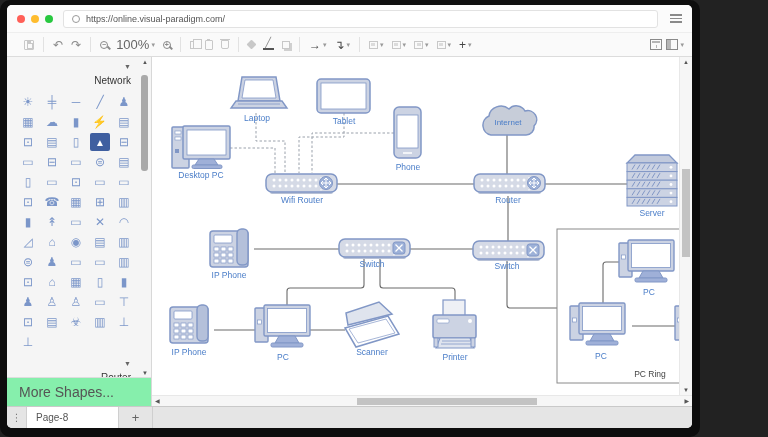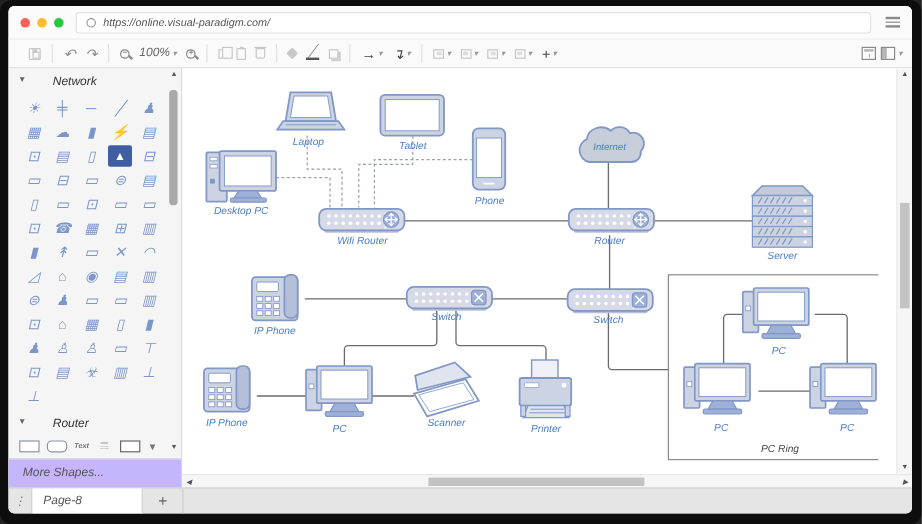--- a/index.html
+++ b/index.html
@@ -1,18 +1,18 @@
 <!DOCTYPE html>
 <html><head>
 <meta charset="utf-8">
 <style>
   * { margin:0; padding:0; box-sizing:border-box; }
   html,body { background:#222; font-family:"Liberation Sans", sans-serif; }
-  .window{ width:768px; height:437px; background:#0d0d0d; border-radius:10px;
-           padding:5px 8px 9px 7px; overflow:hidden;font-style:italic; }
+  .window{ width:700px; height:437px; background:#0d0d0d; border-radius:10px;
+           padding:5px 8px 9px 7px; overflow:hidden; }
   .app{ width:100%; height:100%; background:#fff; border-radius:5px; overflow:hidden;
         display:flex; flex-direction:column; }
 
   
   .titlebar{ height:27px; background:#fbfbfb; display:flex; align-items:center;
              padding:0 10px; flex:0 0 auto; }
   .dots{ display:flex; gap:6px; margin-right:10px; }
   .dot{ width:8px; height:8px; border-radius:50%; }
   .dot.r{ background:#ff5f57; } .dot.y{ background:#febc2e; } .dot.g{ background:#28c840; }
   .urlbar{ flex:1; height:18px; background:#fff; border:1px solid #e2e2e2; border-radius:3px;
@@ -27,21 +27,21 @@
             display:flex; align-items:center; padding:0 8px; flex:0 0 auto; }
   .tb-left{ display:flex; align-items:center; flex:1; }
   .tb-right{ display:flex; align-items:center; gap:4px; }
   .tb-group{ display:flex; align-items:center; gap:8px; padding:0 9px; }
   .tb-sep{ width:1px; height:15px; background:#e2e2e2; }
   .tb-btn{ display:flex; align-items:center; gap:2px; cursor:pointer; color:#8a8a8a; }
   .tb-btn.disabled{ color:#c8c8c8; cursor:default; }
   .tb-btn.dark{ color:#444; }
   .tb-btn .caret{ font-size:7px; color:#9a9a9a; }
   .tb-btn .glyph{ font-size:12px; line-height:12px; }
-  .tb-btn .lbl{ font-size:10px; color:#666; }
+  .tb-btn .lbl{ font-size:13px; color:#666; }
   
   .i{ position:relative; display:inline-block; }
   .i-save{ width:10px; height:10px; border:1.2px solid currentColor; border-radius:1px; }
   .i-save::before{ content:''; position:absolute; top:0; left:2px; width:4px; height:3px; background:currentColor;}
   .i-save::after{ content:''; position:absolute; bottom:0; left:1.5px; width:4px; height:3.5px; border:1px solid currentColor;}
   .i-mag{ width:8px; height:8px; border:1.3px solid currentColor; border-radius:50%;
           font-size:7px; line-height:6px; text-align:center; font-weight:bold; }
   .i-mag::after{ content:''; position:absolute; width:4px; height:1.5px; background:currentColor;
                  right:-3.5px; bottom:-1px; transform:rotate(45deg); }
   .i-copy{ width:7px; height:8px; border:1px solid currentColor; background:#fafafa; }
@@ -64,35 +64,35 @@
   .i-sidepanel{ width:12px; height:11px; border:1.2px solid #8a8a8a; }
   .i-sidepanel::before{ content:''; position:absolute; top:0; left:0; bottom:0; width:4px; background:#b5b5b5;}
 
   
   .bodyrow{ flex:1; display:flex; min-height:0; }
 
   
   .sidebar{ width:145px; background:#f5f5f5; border-right:1px solid #d8d8d8; position:relative;
             display:flex; flex-direction:column; flex:0 0 auto; }
   .side-scroll{ flex:1; overflow:hidden; padding-right:12px; }
-  .sec-head{ display:flex; align-items:flex-start; gap:22px; padding:6px 8px 4px; font-size:10px; color:#333; }
+  .sec-head{ display:flex; align-items:flex-end; gap:5px; padding:6px 8px 4px; font-size:10px; color:#333;flex-direction:column; }
   .sec-head .tri{ font-size:7px; color:#666; }
   .palette{ display:grid; grid-template-columns:repeat(5,24px); padding:2px 0 2px 9px; }
   .picon{ width:24px; height:20px; display:flex; align-items:center; justify-content:center;
           font-size:12px; color:#7b96c9; cursor:pointer; border-radius:2px; }
   .picon.hl{ background:#3f5fa0; color:#fff; font-size:10px; width:20px; height:18px; margin:1px 2px; }
   .gen-row{ display:flex; align-items:center; gap:6px; padding:4px 4px 4px 9px; }
   .gicon{ color:#9aa5b5; font-size:9px; cursor:pointer; display:flex; align-items:center; justify-content:center;}
   .g-rect{ width:17px; height:10px; border:1.2px solid #8a94a6; background:#fff; }
   .g-round{ width:17px; height:10px; border:1.2px solid #8a94a6; border-radius:4px; background:#fff;}
   .g-text{ font-size:6px; color:#777; font-weight:bold; }
   .g-head{ width:14px; font-size:5px; color:#999; line-height:2px; letter-spacing:0;}
   .g-proc{ width:17px; height:10px; border:1.6px solid #666; background:#fff; }
   .gen-caret{ margin-left:auto; font-size:8px; color:#777; padding-right:4px; cursor:pointer;}
-  .more-shapes{ flex:0 0 auto; background:#c4b5fd; border-top:1px solid #ddd; font-size:10px; color:#555;
+  .more-shapes{ flex:0 0 auto; background:#86efac; border-top:1px solid #ddd; font-size:14px; color:#555;
                 padding:6px 0 6px 12px; cursor:pointer; }
   .side-sb{ position:absolute; top:2px; right:1px; bottom:30px; width:10px; }
   .side-sb .arr{ position:absolute; left:0; width:10px; font-size:6px; color:#555; text-align:center; cursor:pointer;}
   .side-sb .arr.up{ top:0; } .side-sb .arr.dn{ bottom:0; }
   .side-sb .thumb{ position:absolute; top:16px; left:1px; width:7px; height:96px; background:#a9a9a9; border-radius:3px; cursor:pointer;}
 
   
   .canvas{ flex:1; position:relative; background:#fff; min-width:0; }
   .drawing{ position:absolute; top:0; left:0; right:13px; bottom:11px; overflow:hidden; }
   .vscroll{ position:absolute; top:0; right:0; bottom:11px; width:13px; background:#f6f6f6; border-left:1px solid #e8e8e8;}

